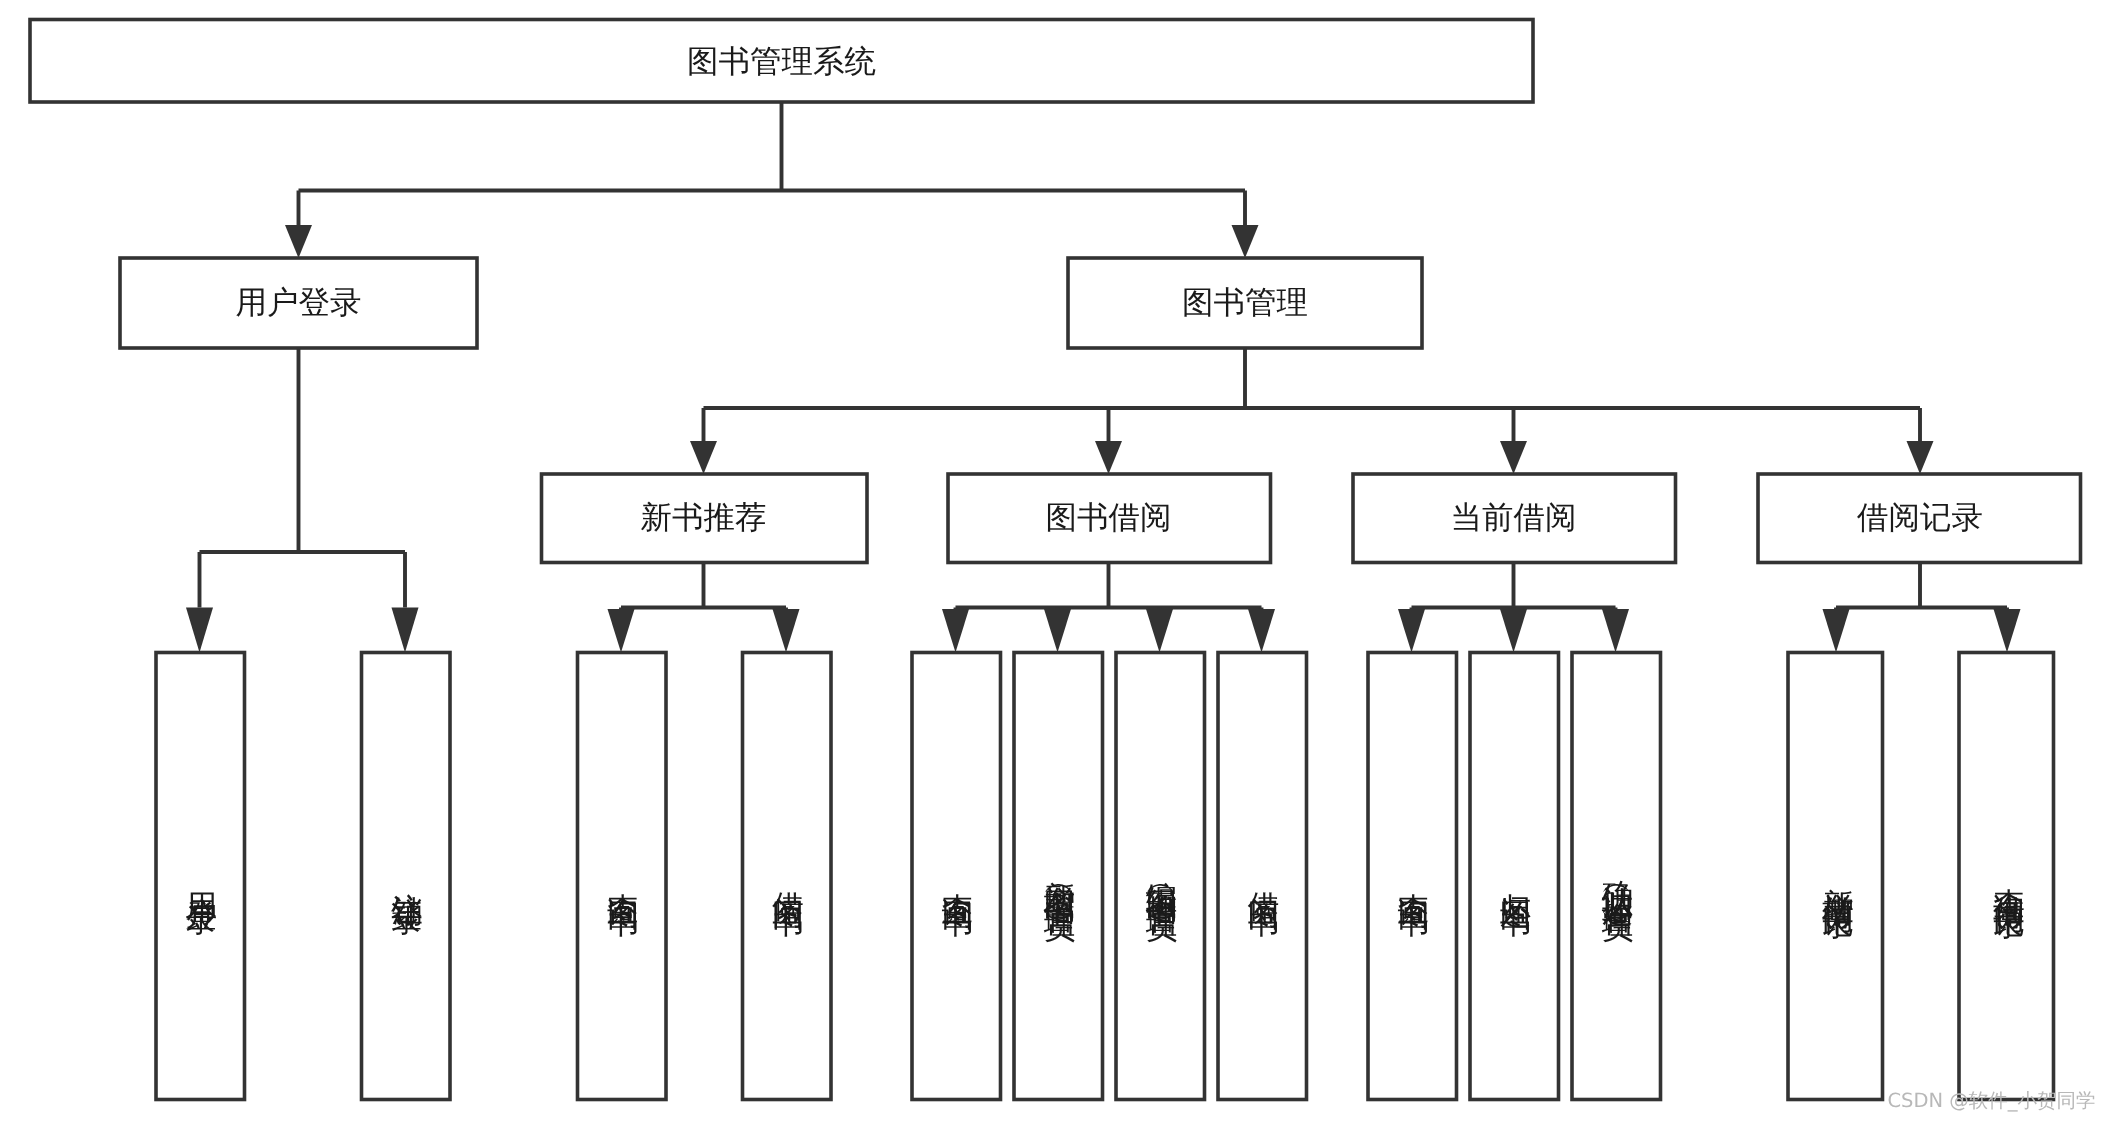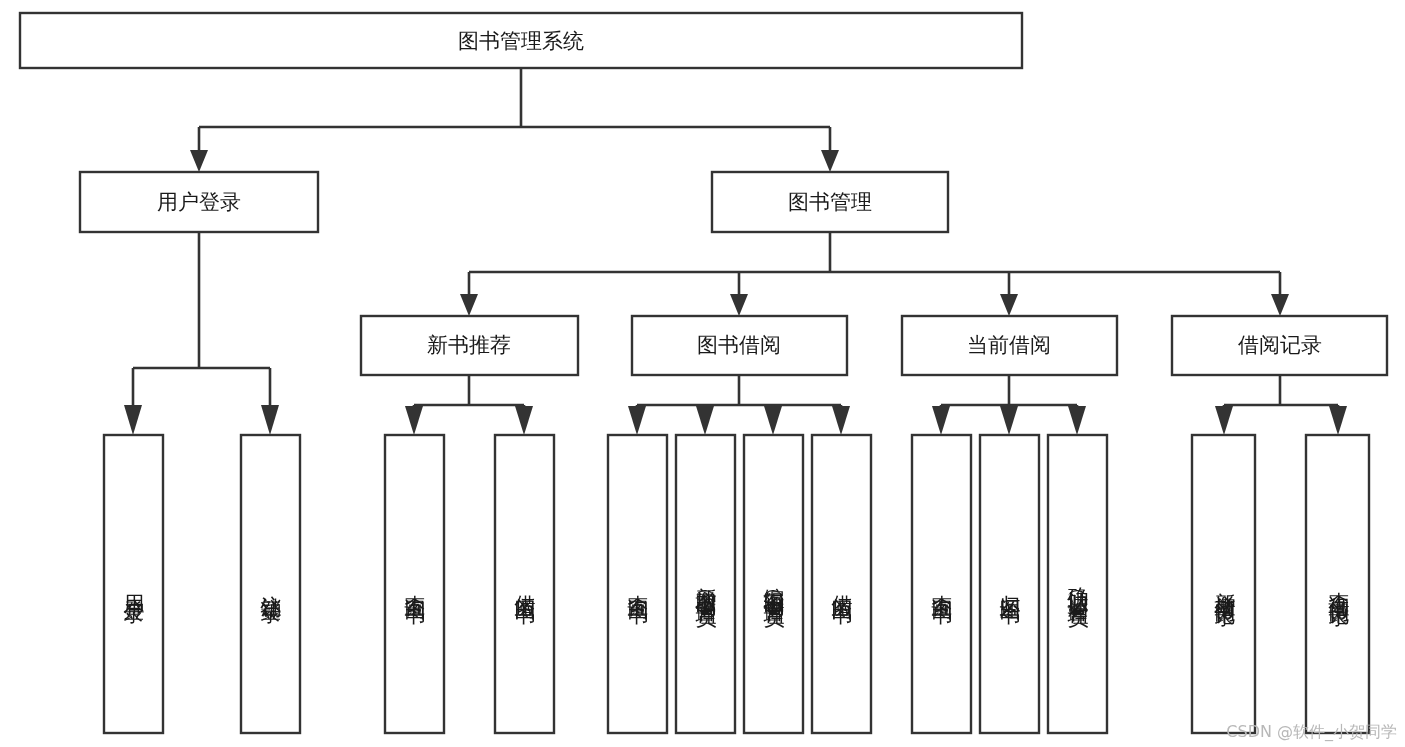--- a/index.html
+++ b/index.html
@@ -56,21 +56,21 @@
     text-anchor: middle;
     dominant-baseline: middle;
     writing-mode: vertical-rl;
     letter-spacing: 3px;
   }
   .watermark-text {
     position: absolute;
     right: 8px;
     bottom: 4px;
     font-family: "DejaVu Sans", "Liberation Sans", sans-serif;
-    font-size: 16px;
+    font-size: 13px;
     color: #b8b8b8;
     white-space: nowrap;
     user-select: none;
   }
 </style>
 </head>
 <body>
 
 <div id="diagram-root">
 

